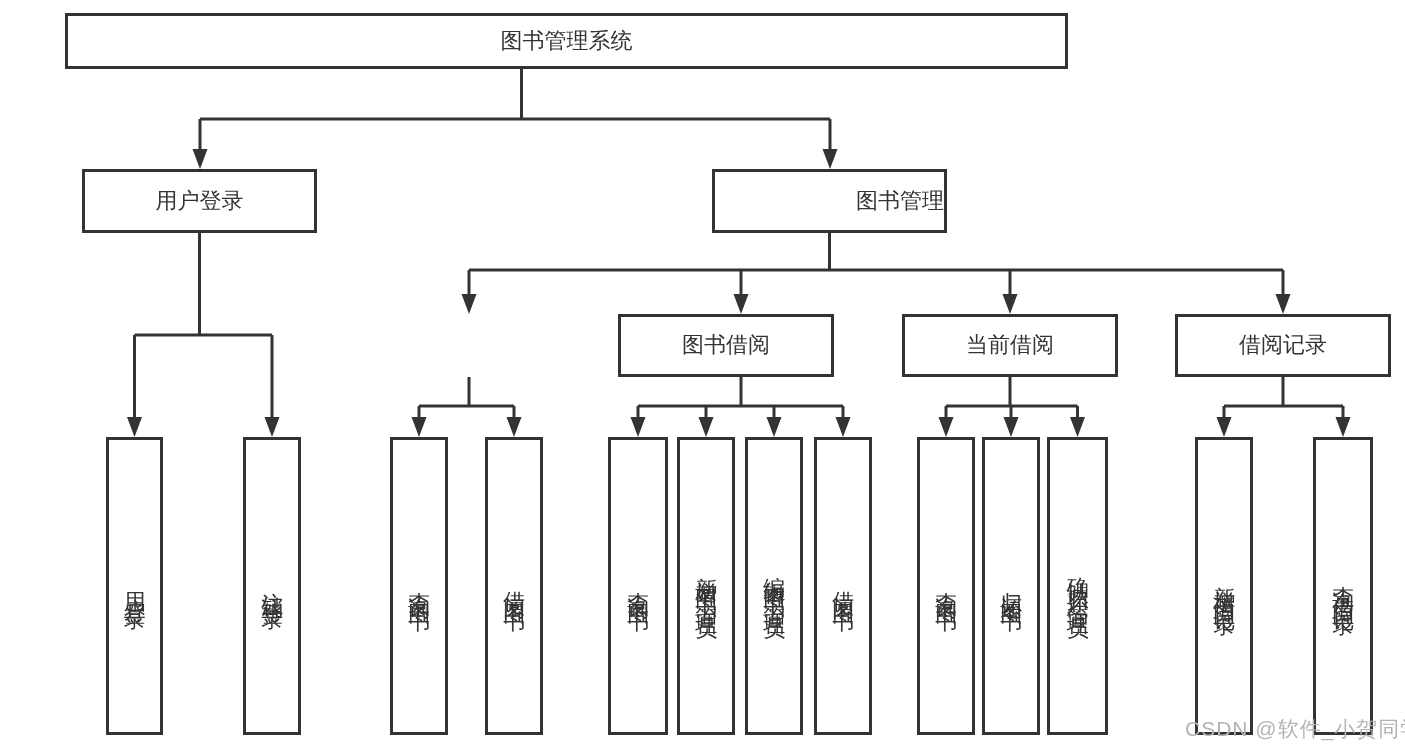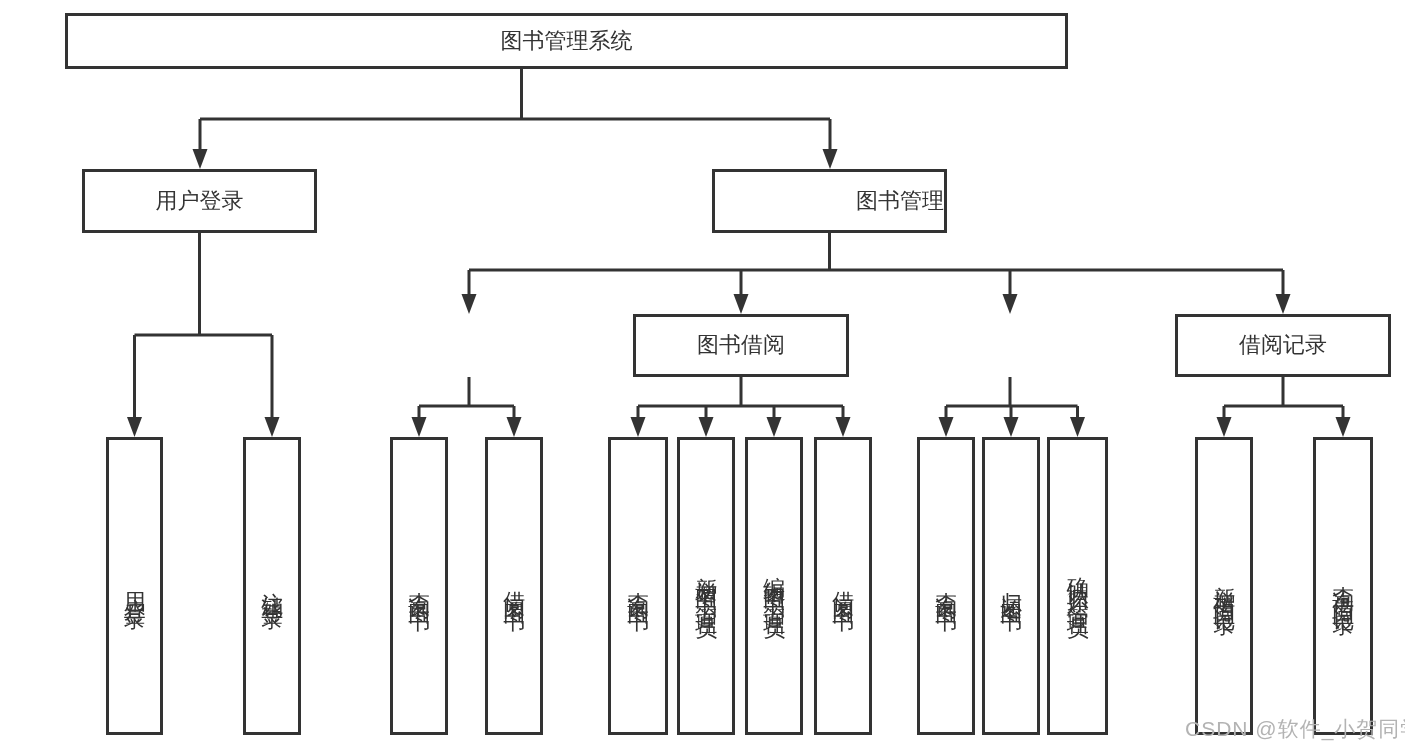--- a/index.html
+++ b/index.html
@@ -48,21 +48,21 @@
     font-size: 22px;
   }
   
   .n-root        { left: 20px;   top: 13px;  width: 1003px; height: 56px; margin-left: 45px; }
   
   .n-user-login  { left: 82px;   top: 169px; width: 235px;  height: 64px; }
   .n-book-mgmt   { left: 712px;  top: 169px; width: 235px;  height: 64px; justify-content: flex-end; }
   
   .lv3 { top: 314px; height: 63px; width: 216px; }
   .n-new-rec     { left: 361px; }
-  .n-book-borrow { left: 633px; }
+  .n-book-borrow { left: 618px; }
   .n-cur-borrow  { left: 902px; }
   .n-borrow-rec  { left: 1175px; }
   
   .lv4 { top: 437px; height: 298px; }
   .n-leaf-login    { left: 106px;  width: 57px; }
   .n-leaf-logout   { left: 243px;  width: 58px; }
   .n-nr-query      { left: 390px;  width: 58px; }
   .n-nr-borrow     { left: 485px;  width: 58px; }
   .n-bb-query      { left: 608px;  width: 60px; }
   .n-bb-add        { left: 677px;  width: 58px; }
@@ -147,20 +147,23 @@
   <div class="node n-user-login">
     <span class="lbl">用户登录</span>
   </div>
   <div class="node n-book-mgmt">
     <span class="lbl">图书管理</span>
   </div>
 
   <div class="node lv3 n-book-borrow">
     <span class="lbl">图书借阅</span>
   </div>
+  <div class="node lv3 n-cur-borrow">
+    <span class="lbl">当前借阅</span>
+  </div>
   <div class="node lv3 n-borrow-rec">
     <span class="lbl">借阅记录</span>
   </div>
 
   <div class="node vert lv4 n-leaf-login">
     <span class="lbl">用户登录</span>
   </div>
   <div class="node vert lv4 n-leaf-logout">
     <span class="lbl">注销登录</span>
   </div>

